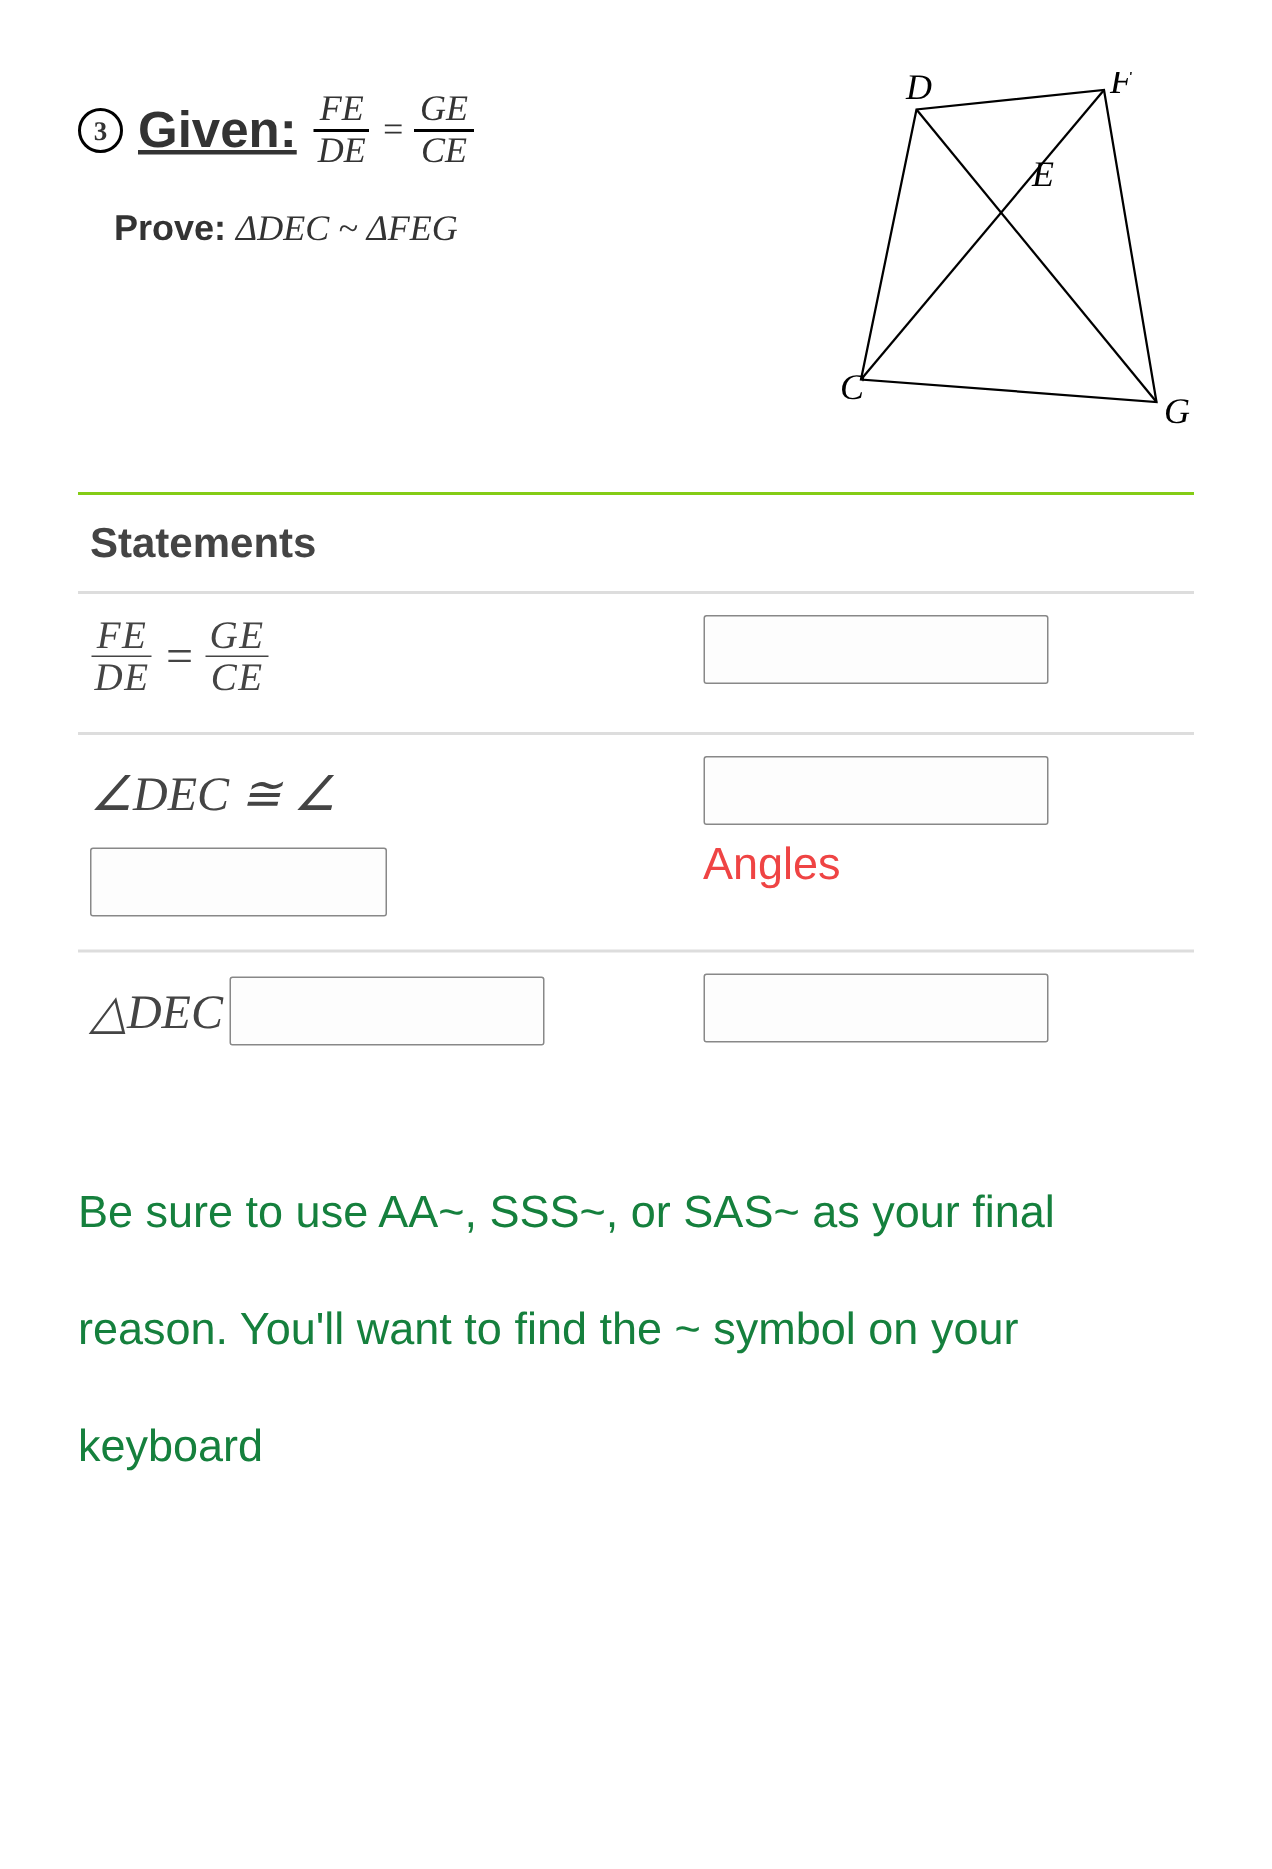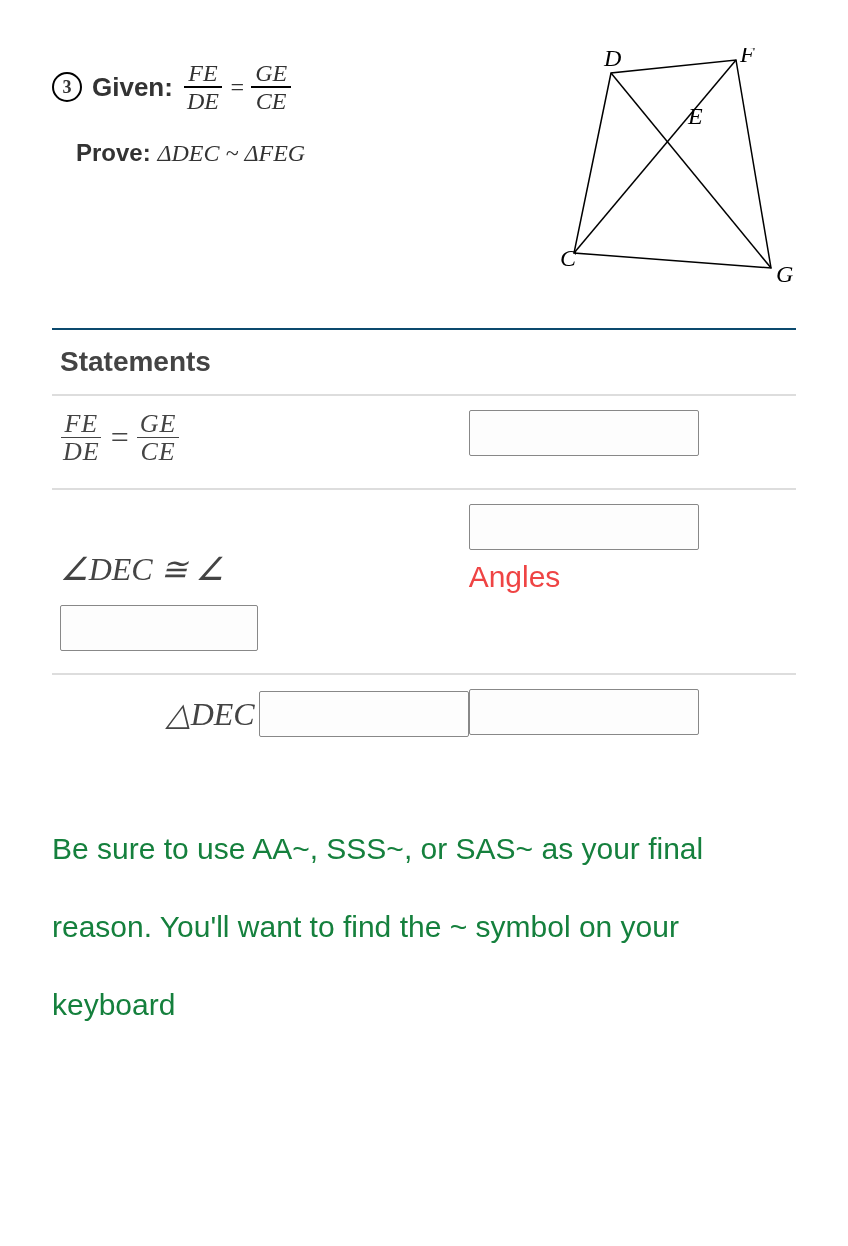--- a/index.html
+++ b/index.html
@@ -21,34 +21,34 @@
     .problem-text { padding-top: 12px; }
     .problem-line1 { display: flex; align-items: center; gap: 10px; }
     .circled-num {
       width: 30px; height: 30px;
       border: 2.5px solid #000;
       border-radius: 50%;
       display: flex; align-items: center; justify-content: center;
       font-weight: bold; font-size: 18px;
       font-family: Georgia, serif;
     }
-    .given-label { font-weight: bold; font-size: 26px; font-family: Arial, sans-serif; }
+    .given-label { font-weight: bold; font-size: 34px; font-family: Arial, sans-serif; text-decoration: underline; }
     .frac-eq { display: inline-flex; align-items: center; gap: 6px; font-family: "Times New Roman", serif; font-style: italic; font-size: 24px; }
     .frac { display: inline-flex; flex-direction: column; align-items: center; line-height: 1.1; }
     .frac .num { border-bottom: 2px solid #000; padding: 0 4px; }
     .frac .den { padding: 0 4px; }
     .prove-line { margin-top: 24px; margin-left: 24px; font-size: 24px; font-family: Arial, sans-serif; }
     .prove-label { font-weight: bold; }
     .prove-math { font-family: "Times New Roman", serif; font-style: italic; }
     .diagram { width: 240px; height: 240px; }
 
     .proof-table { width: 100%; }
     .proof-header {
       display: flex;
-      border-top: 2px solid #0c4a6e;
+      border-top: 2px solid #84cc16;
       border-bottom: 2px solid #ddd;
       padding: 16px 0;
     }
     .col-statements { width: 56%; padding-left: 8px; }
     .col-reasons { width: 44%; padding-left: 0; }
     .proof-header .hdr { font-weight: bold; font-size: 28px; color: #444; }
     .proof-row {
       display: flex;
       border-bottom: 2px solid #ddd;
       padding: 14px 0 22px 0;
@@ -71,22 +71,22 @@
     .blank-md { width: 230px; }
     .blank-lg { width: 198px; }
     .reason-text { font-size: 30px; color: #ef4444; margin-top: 10px; }
     .instruction {
       margin-top: 48px;
       font-size: 30px;
       color: #15803d;
       line-height: 2.6;
     }
     .row2-stmt { display: flex; flex-direction: column; gap: 10px; align-items: flex-start; }
-    .row2-line1 { display: flex; align-items: center; gap: 10px; margin-top: 40px; }
-    .row3-stmt { display: flex; flex-direction: row; gap: 20px; align-items: flex-start; justify-content: flex-end; }
+    .row2-line1 { display: flex; align-items: center; gap: 10px; }
+    .row3-stmt { display: flex; flex-direction: column; gap: 20px; align-items: flex-start; justify-content: flex-end; }
     .row3-line1 { display: flex; align-items: center; gap: 0; }
   </style>
 </head>
 <body>
 
 <div class="top-section">
   <div class="problem-text">
     <div class="problem-line1">
       <div class="circled-num">3</div>
       <span class="given-label">Given:</span>

